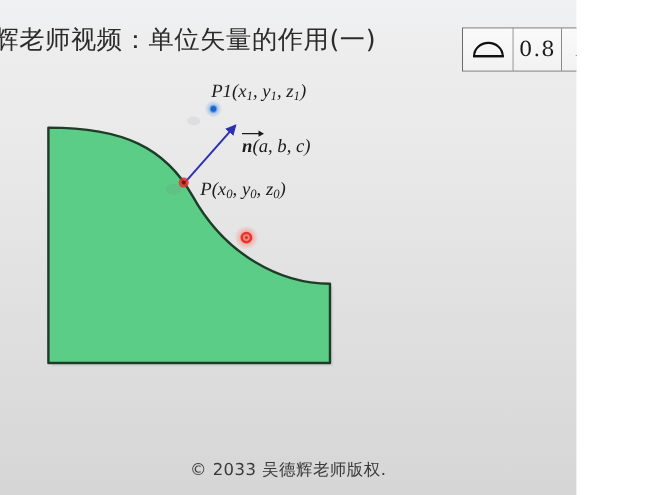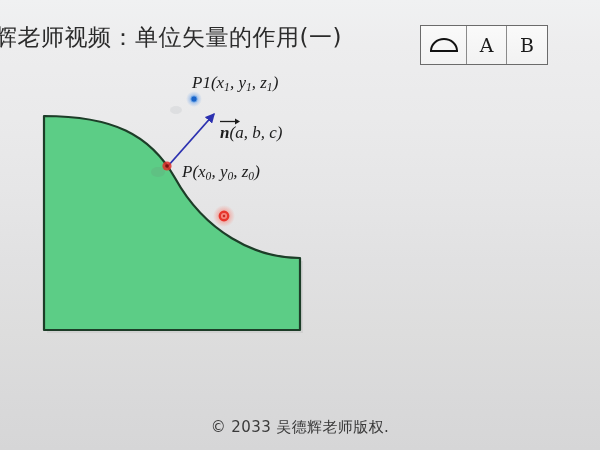--- a/index.html
+++ b/index.html
@@ -9,21 +9,21 @@
   body {
     width: 600px;
     height: 450px;
     overflow: hidden;
     font-family: "Liberation Sans", sans-serif;
     background: #ffffff;
   }
 
   #slide {
     position: relative;
-    width: 600px;
+    width: 524px;
     height: 450px;
     overflow: hidden;
     background: linear-gradient(180deg,
         #f0f1f2 0%,
         #ededee 10%,
         #eaeaeb 26%,
         #e6e6e7 42%,
         #e1e1e2 58%,
         #dddddd 74%,
         #d9d9da 88%,
@@ -152,20 +152,21 @@
 
   <div id="title">辉老师视频：单位矢量的作用(一)</div>
 
   <div id="toolbar">
     <div class="tb-cell icon-cell">
       <svg class="dome-icon" viewBox="0 0 30 16">
         <path d="M2 14 A13 12 0 0 1 28 14 Z" fill="none" stroke="#111111" stroke-width="2"></path>
         <line x1="1" y1="14" x2="29" y2="14" stroke="#111111" stroke-width="2"></line>
       </svg>
     </div>
+    <div class="tb-cell num-cell">0.8</div>
     <div class="tb-cell a-cell">A</div>
     <div class="tb-cell b-cell">B</div>
   </div>
 
   <svg id="diagram" viewBox="0 0 600 450">
     <defs>
       <radialGradient id="glowRed" cx="50%" cy="50%" r="50%">
         <stop offset="0%" stop-color="#ff4d42" stop-opacity="0.85"></stop>
         <stop offset="45%" stop-color="#ff5a4a" stop-opacity="0.40"></stop>
         <stop offset="100%" stop-color="#ff6a58" stop-opacity="0"></stop>

